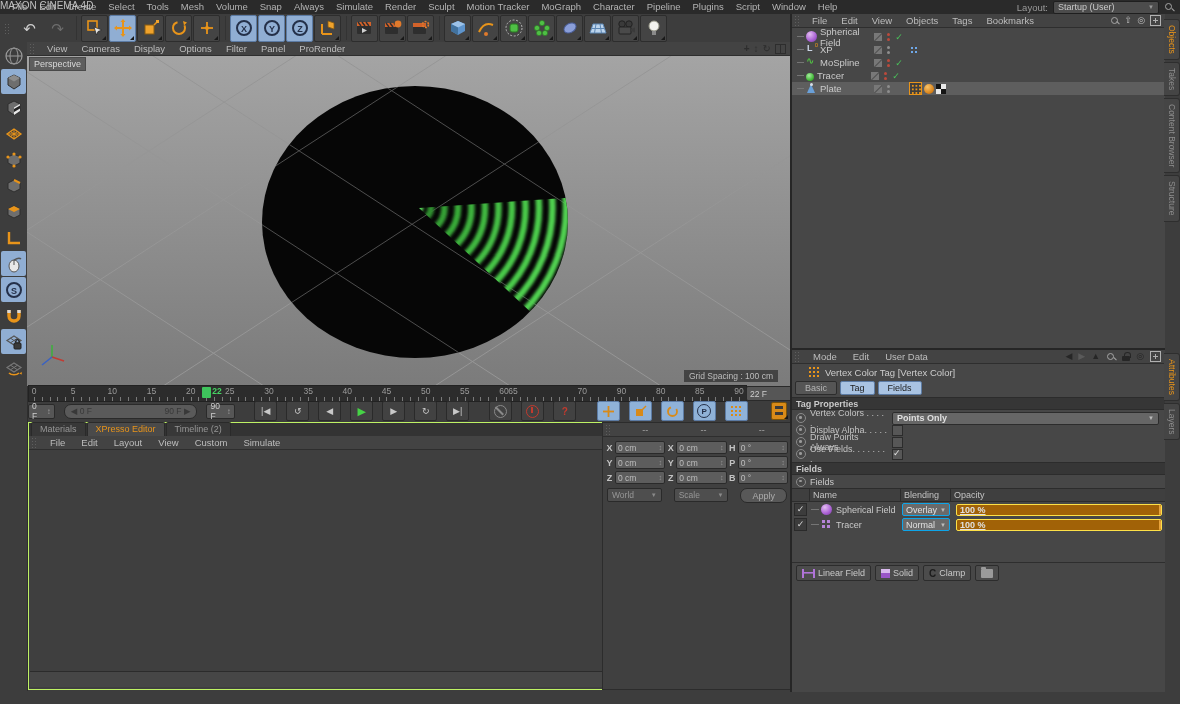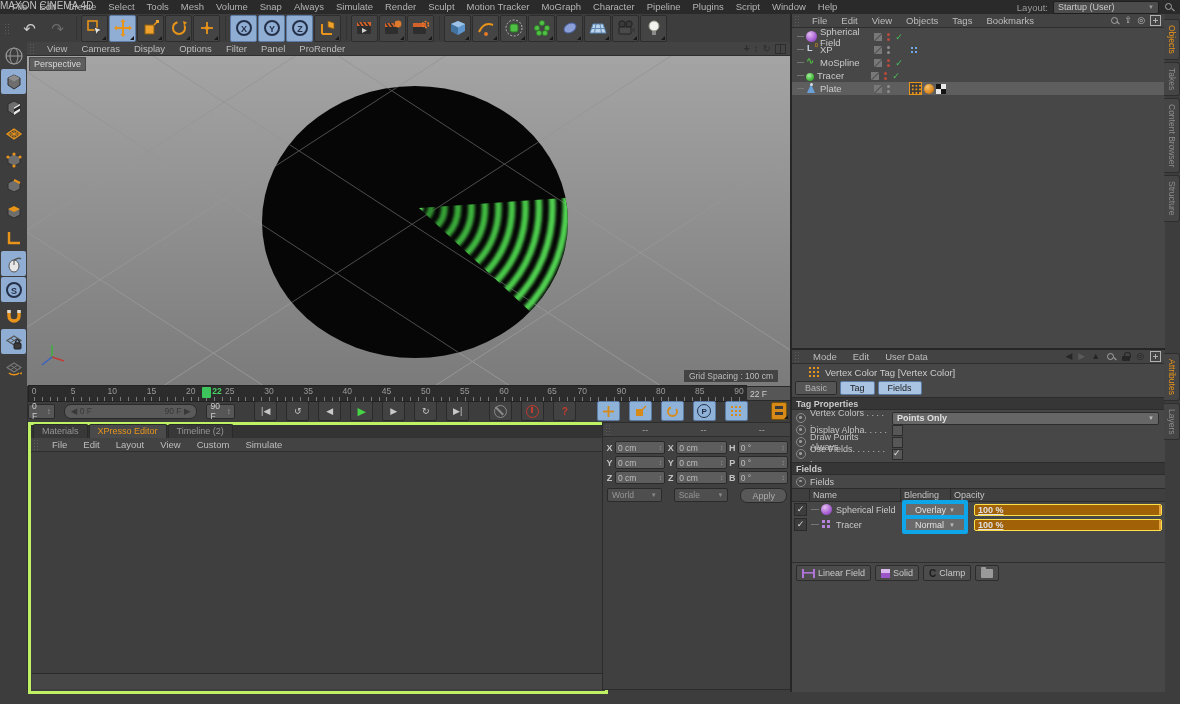--- a/index.html
+++ b/index.html
@@ -77,21 +77,21 @@
   .reddot{position:relative;width:11px;height:11px;border:1.6px solid #c23a2e;border-radius:50%;}
   .reddot::after{content:'';position:absolute;left:3.2px;top:1.5px;width:2.4px;height:6px;background:#c23a2e;}
   .qmark{color:#c23a2e;font-weight:bold;font-size:10px;}
   .pcircle{width:12px;height:12px;border:1.5px solid #243049;border-radius:50%;color:#243049;
         font-size:8px;font-weight:bold;display:flex;align-items:center;justify-content:center;}
   .dotgrid{width:12px;height:12px;background-image:radial-gradient(circle,#d88a18 34%,transparent 40%);background-size:4px 4px;}
   .keychip{width:14px;height:16px;background:#d88a18;border:1px solid #7a5208;border-radius:2px;
         background-image:linear-gradient(#3a3a3a 0 0),linear-gradient(#3a3a3a 0 0);
         background-size:8px 3px,8px 3px;background-position:3px 3px,3px 9px;background-repeat:no-repeat;}
   
-  #xpresso{left:28px;top:422px;width:574px;height:266px;background:#3f3f3f;border:3px solid #bef264;}
+  #xpresso{left:28px;top:422px;width:574px;height:266px;background:#3f3f3f;border:1px solid #bef264;}
   .tabrow{height:13px;background:#333;display:flex;align-items:flex-end;gap:1px;padding-left:2px;}
   .tab{padding:1px 8px 1px;font-size:9px;background:#383838;color:#969696;border:1px solid #2a2a2a;border-bottom:none;
        border-radius:2px 2px 0 0;line-height:11px;}
   .tab.active{background:#4a4a4a;color:#e8941a;}
   .menurow{height:13px;background:#434343;border-bottom:1px solid #2e2e2e;display:flex;align-items:center;}
   .menurow .mitem{padding:0 8px;font-size:9.5px;color:#bdbdbd;line-height:13px;}
   #xp-body{position:absolute;left:1px;right:1px;top:27px;bottom:20px;background:#3f3f3f;}
   #xp-strip{position:absolute;left:1px;right:1px;bottom:2px;height:15px;background:#464646;border-top:1px solid #2b2b2b;}
   
   #coords{left:602px;top:422px;width:188px;height:266px;background:#404040;border:1px solid #2c2c2c;}
@@ -188,22 +188,22 @@
   #ftable-head .c2{width:46px;padding-left:3px;border-right:1px solid #2c2c2c;height:100%;display:flex;align-items:center;flex:none;}
   #ftable-head .c3{flex:1;padding-left:3px;display:flex;align-items:center;}
   .frow{display:flex;align-items:center;height:15px;font-size:9px;color:#cacaca;}
   .fcb{width:11px;height:11px;background:#3c3c3c;border:1px solid #2a2a2a;margin-left:2px;margin-right:4px;
        color:#d8d8d8;font-size:9px;line-height:10px;text-align:center;flex:none;}
   .felbow{width:8px;height:1px;background:#757575;margin-right:2px;flex:none;}
   .ficon{width:11px;height:11px;margin-right:4px;flex:none;border-radius:50%;}
   .ficon.spherical-field{background:radial-gradient(circle at 35% 30%,#e3bcf2,#a85fd2 60%,#71399c);}
   .ficon.tracer-field{border-radius:0;background-image:radial-gradient(circle,#b684d8 42%,transparent 48%);background-size:5px 5px;}
   .fname{width:66px;flex:none;}
-  .fdd{height:11px;width:40px;background:#6a6a6a;border:4px solid #0ea5e9;border-radius:2px;display:flex;align-items:center;
-       padding:0 9px;color:#e0e0e0;flex:none;margin-right:6px;}
+  .fdd{height:11px;width:40px;background:#6a6a6a;border:1px solid #0ea5e9;border-radius:2px;display:flex;align-items:center;
+       padding:0 3px;color:#e0e0e0;flex:none;margin-right:6px;}
   .fdd i{margin-left:auto;font-size:6px;color:#bbb;font-style:normal;}
   .fop{flex:1;height:10px;background:#a16207;border:1px solid #fde047;border-radius:2px;display:flex;align-items:center;
        padding:0 3px;color:#e0e0e0;position:relative;margin-right:3px;text-decoration:underline;}
   .fop::after{content:'';position:absolute;right:0;top:0;bottom:0;width:2.5px;background:#e8a33c;border-radius:0 2px 2px 0;}
   #am-footer{position:absolute;left:0;right:0;top:212px;border-top:1px solid #2e2e2e;height:20px;
        display:flex;align-items:center;gap:4px;padding-left:4px;}
   .fbtn{position:relative;height:14px;background:#4c4c4c;border:1px solid #2c2c2c;border-radius:2px;display:flex;
        align-items:center;gap:3px;padding:0 5px;font-size:9px;color:#c9c9c9;}
   .ico-linear{width:9px;height:9px;border-left:2px solid #b074d8;border-right:2px solid #b074d8;
        background:linear-gradient(#b074d8,#b074d8) center/100% 1.6px no-repeat;}
@@ -603,21 +603,21 @@
         <span class="rlabel" style="left: 122.499px;">15</span>
         <span class="rlabel" style="left: 161.666px;">20</span>
         <span class="rlabel" style="left: 200.833px;">25</span>
         <span class="rlabel" style="left: 239.999px;">30</span>
         <span class="rlabel" style="left: 279.166px;">35</span>
         <span class="rlabel" style="left: 318.332px;">40</span>
         <span class="rlabel" style="left: 357.498px;">45</span>
         <span class="rlabel" style="left: 396.665px;">50</span>
         <span class="rlabel" style="left: 435.832px;">55</span>
         <span class="rlabel" style="left: 474.998px;">60</span>
-        <span class="rlabel" style="left: 523px;">65</span>
+        <span class="rlabel" style="left: 484px;">65</span>
         <span class="rlabel" style="left: 553.331px;">70</span>
         <span class="rlabel" style="left: 592.497px;">90</span>
         <span class="rlabel" style="left: 631.664px;">80</span>
         <span class="rlabel" style="left: 670.831px;">85</span>
         <span class="rlabel" style="left: 709.997px;">90</span>
       </div>
     <div class="ticks"></div>
     <div id="playhead" style="left: 172.833px;"></div>
     <div id="playhead-label" style="left: 183.333px;">22</div>
   </div>

